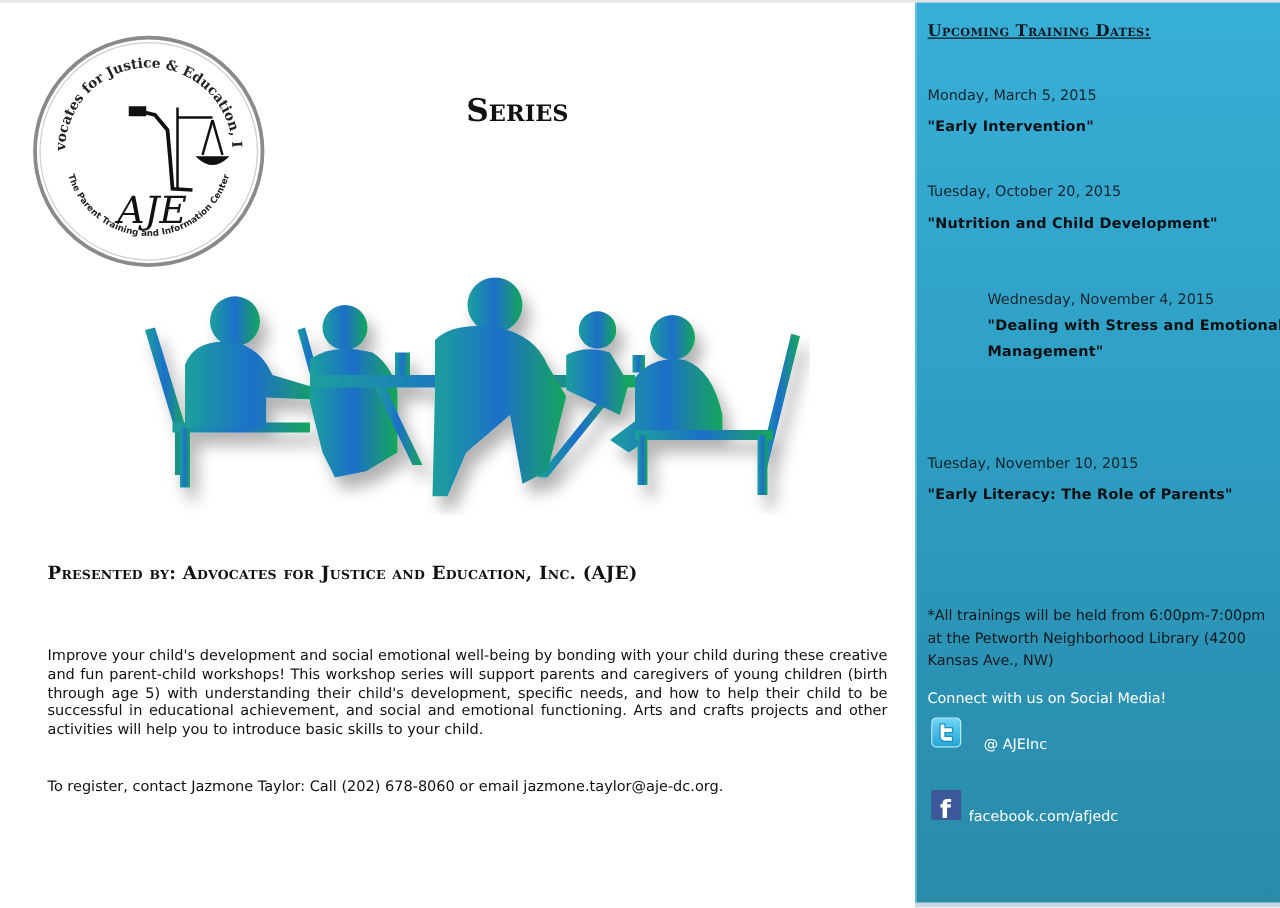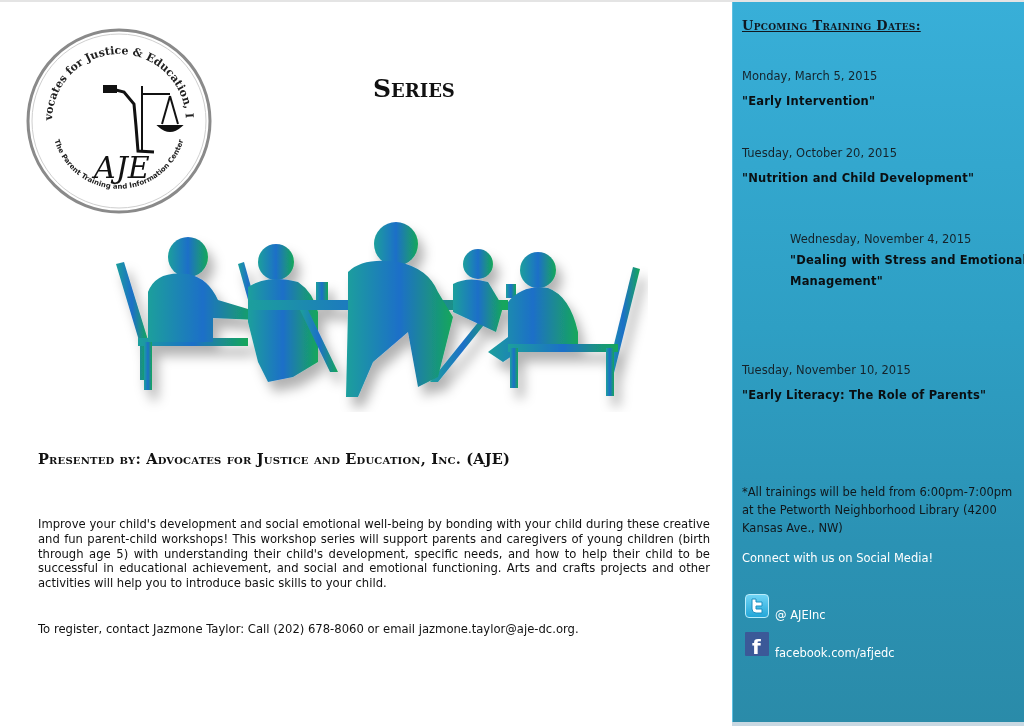--- a/index.html
+++ b/index.html
@@ -188,21 +188,21 @@
 
   <div class="event" style="top:332px;margin-top:28px;">
     <div class="date">Tuesday, November 10, 2015</div>
     <div class="name">"Early Literacy: The Role of Parents"</div>
   </div>
 
   <div class="note">*All trainings will be held from 6:00pm-7:00pm at the Petworth Neighborhood Library (4200 Kansas Ave., NW)</div>
 
   <div class="connect">Connect with us on Social Media!</div>
 
-  <div class="social" style="top:592px;">
+  <div class="social" style="top:572px;gap:12px;">
     <div class="ico tw-icon">
       <svg width="22" height="22" viewBox="0 0 22 22">
           <path d="M6 4 v10 q0 4 4 4 h6 v-4 h-6 v-3 h6 v-4 h-6 v-3 z" fill="#fff" stroke="#1a8fc0" stroke-width="1"></path>
         </svg>
     </div>
     <span class="label">@ AJEInc</span>
   </div>
 
   <div class="social" style="top:630px;">
     <div class="ico fb-icon">

